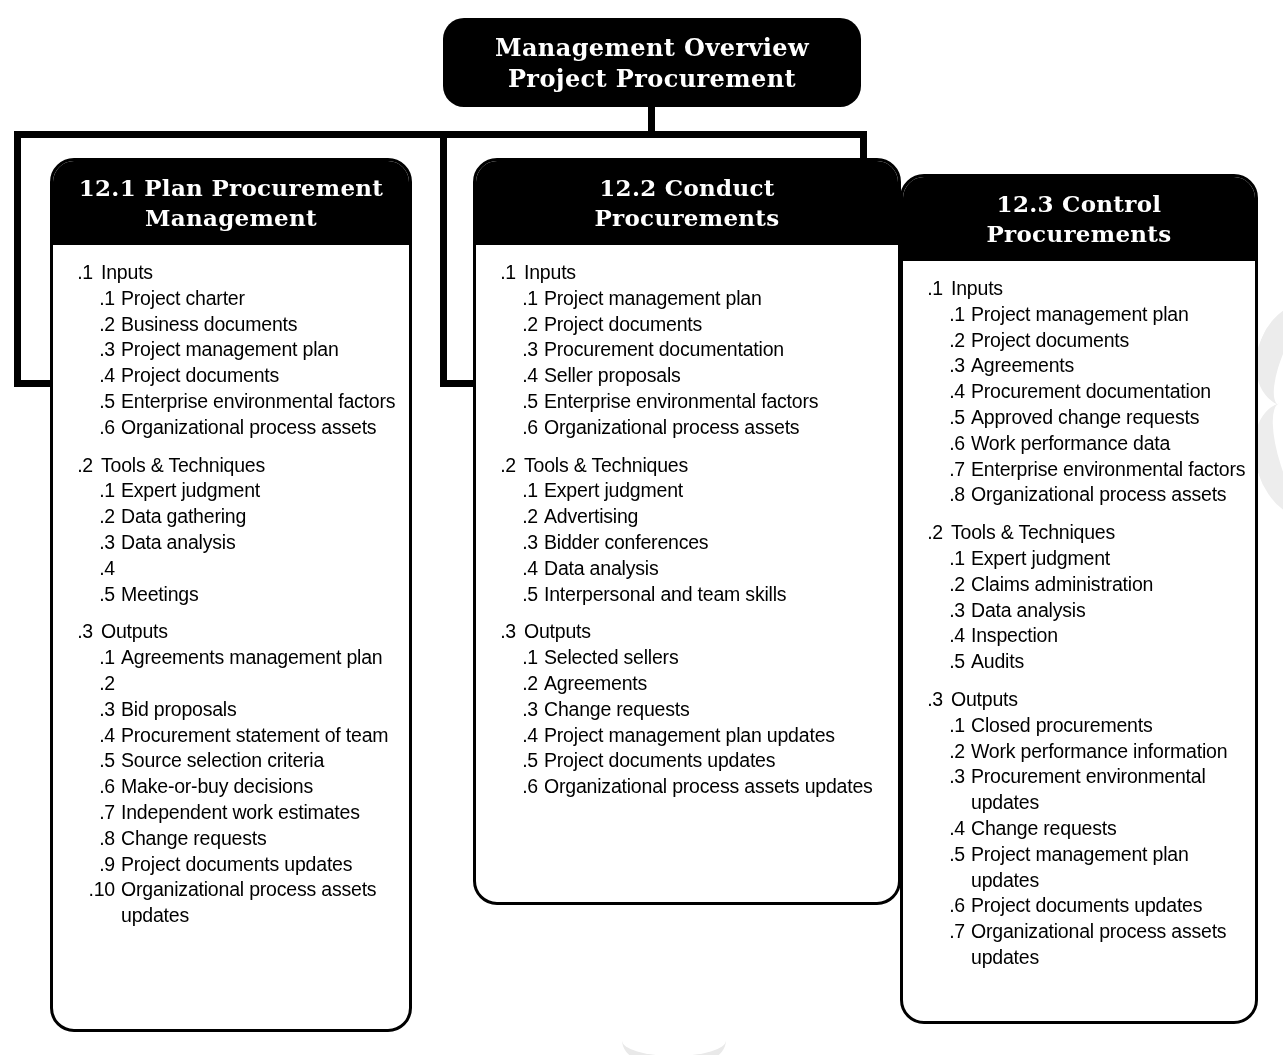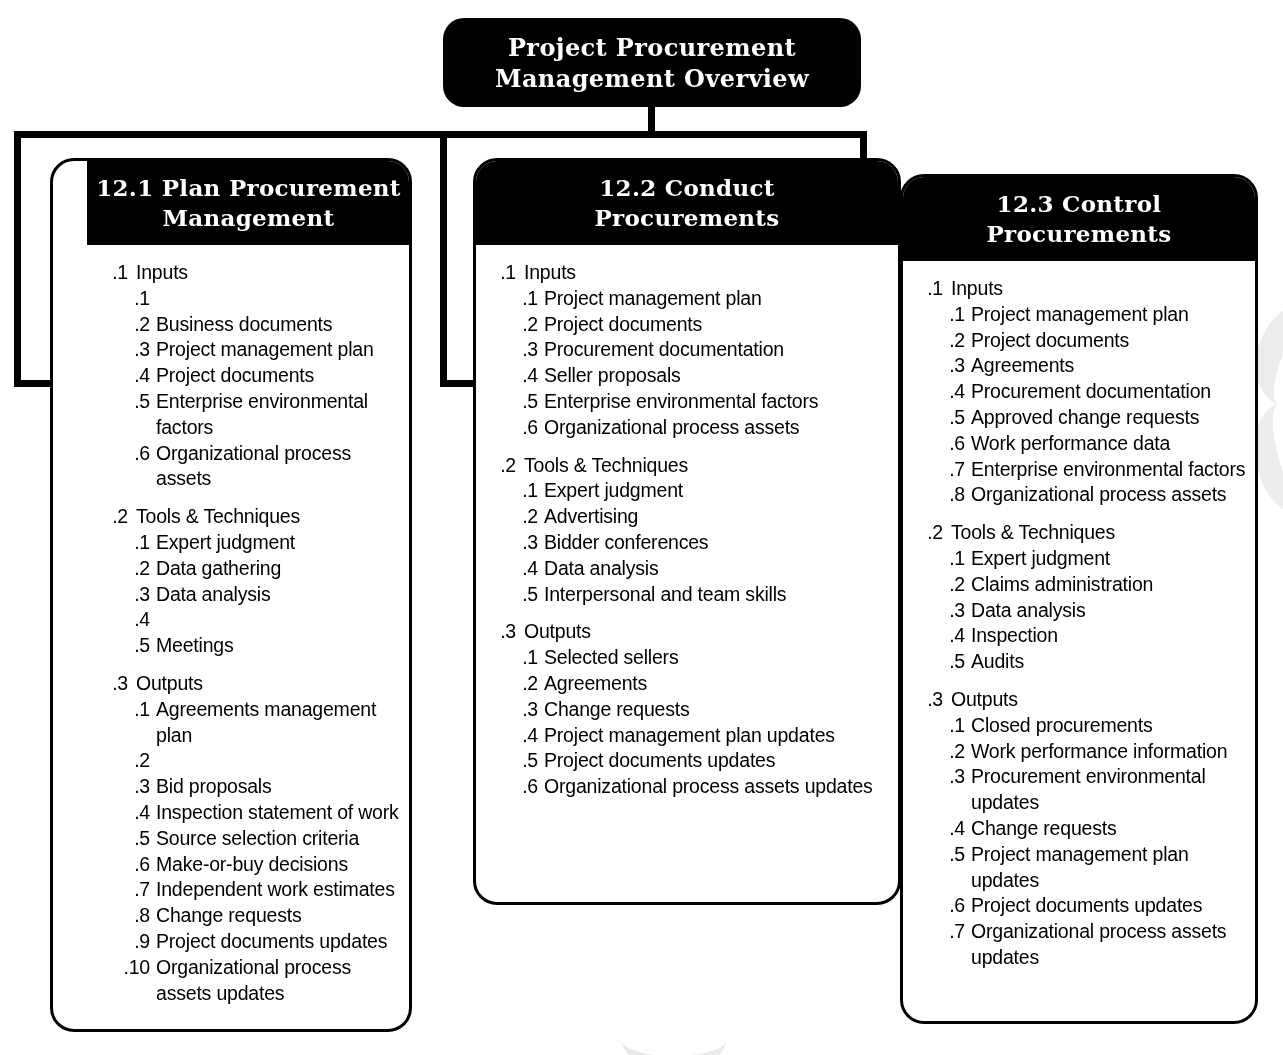--- a/index.html
+++ b/index.html
@@ -15,21 +15,21 @@
     background:#000000;color:#ffffff;border-radius:21px;
     display:flex;flex-direction:column;justify-content:center;align-items:center;
     font-family:"DejaVu Serif",serif;font-weight:bold;font-size:24px;line-height:31px;
     letter-spacing:.4px;text-align:center;
   }
   
   .process-box{
     position:absolute;background:#ffffff;border:3px solid #000000;
     border-radius:24px;overflow:hidden;box-sizing:border-box;
   }
-  .box1{left:50px;top:158px;width:362px;height:874px;padding-left:35px;}
+  .box1{left:50px;top:158px;width:362px;height:874px;}
   .box2{left:473px;top:158px;width:428px;height:747px;}
   .box3{left:900px;top:158px;width:358px;height:850px;margin-top:16px;}
   .box-header{
     background:#000000;color:#ffffff;height:85px;margin:-1px -1px 0 -1px;
     display:flex;flex-direction:column;justify-content:center;align-items:center;
     font-family:"DejaVu Serif",serif;font-weight:bold;font-size:23px;line-height:30px;
     letter-spacing:.3px;text-align:center;
   }
   .box-body{padding:15px 8px 10px 8px;}
   .section{margin-bottom:12px;}
@@ -68,38 +68,39 @@
 <div class="line" style="left:648px;top:104px;width:7px;height:30px;"></div>
 <div class="line" style="left:14px;top:131px;width:853px;height:7px;"></div>
 <div class="line" style="left:14px;top:131px;width:7px;height:256px;"></div>
 <div class="line" style="left:14px;top:380px;width:40px;height:7px;"></div>
 <div class="line" style="left:440px;top:131px;width:7px;height:256px;"></div>
 <div class="line" style="left:440px;top:380px;width:37px;height:7px;"></div>
 <div class="line" style="left:860px;top:131px;width:7px;height:256px;"></div>
 <div class="line" style="left:860px;top:380px;width:44px;height:7px;"></div>
 
 <div class="title-box">
+  <div>Management Overview</div>
   <div>Project Procurement</div>
-  <div>Management Overview</div>
 </div>
 
 <div>
     <div class="process-box box1">
       <div class="box-header">
         <div class="box-header-line">12.1 Plan Procurement</div>
         <div class="box-header-line">Management</div>
       </div>
       <div class="box-body">
         <div class="section">
           <div class="item top-item">
             <span class="num">.1</span>
             <span class="txt">Inputs</span>
           </div>
           <div class="item sub-item">
             <span class="num">.1</span>
+            <span class="txt">Project charter</span>
           </div>
           <div class="item sub-item">
             <span class="num">.2</span>
             <span class="txt">Business documents</span>
           </div>
           <div class="item sub-item">
             <span class="num">.3</span>
             <span class="txt">Project management plan</span>
           </div>
           <div class="item sub-item">
@@ -151,21 +152,21 @@
           </div>
           <div class="item sub-item">
             <span class="num">.2</span>
           </div>
           <div class="item sub-item">
             <span class="num">.3</span>
             <span class="txt">Bid proposals</span>
           </div>
           <div class="item sub-item">
             <span class="num">.4</span>
-            <span class="txt">Inspection statement of work</span>
+            <span class="txt">Procurement statement of team</span>
           </div>
           <div class="item sub-item">
             <span class="num">.5</span>
             <span class="txt">Source selection criteria</span>
           </div>
           <div class="item sub-item">
             <span class="num">.6</span>
             <span class="txt">Make-or-buy decisions</span>
           </div>
           <div class="item sub-item">

